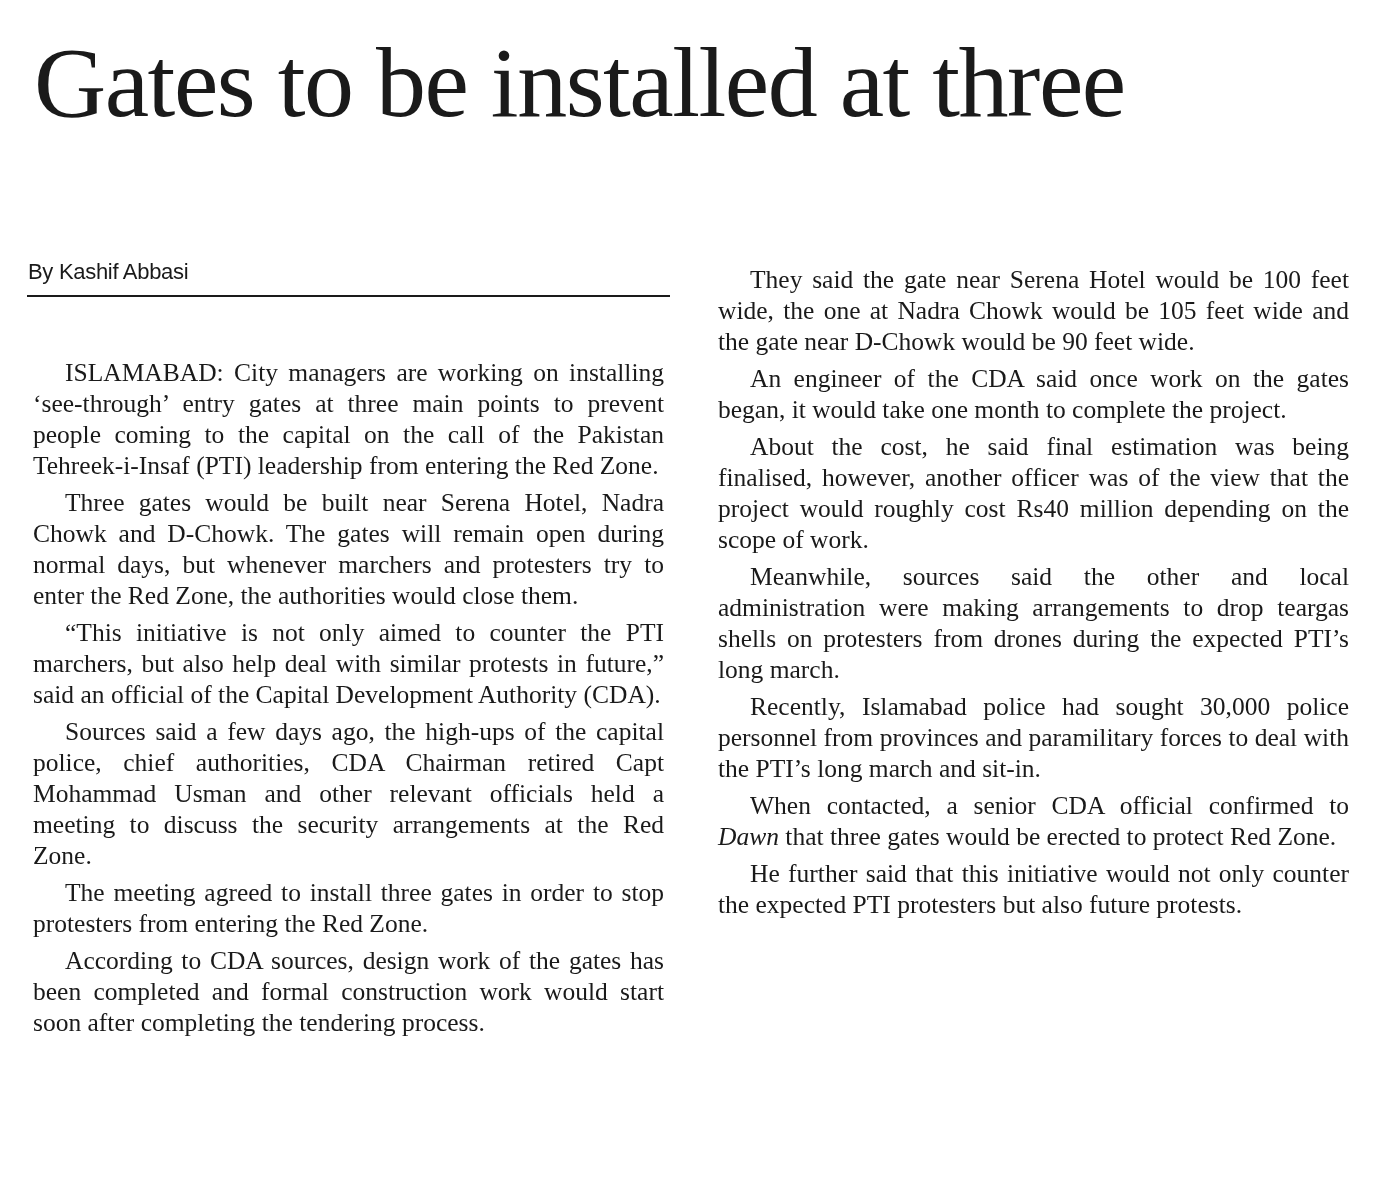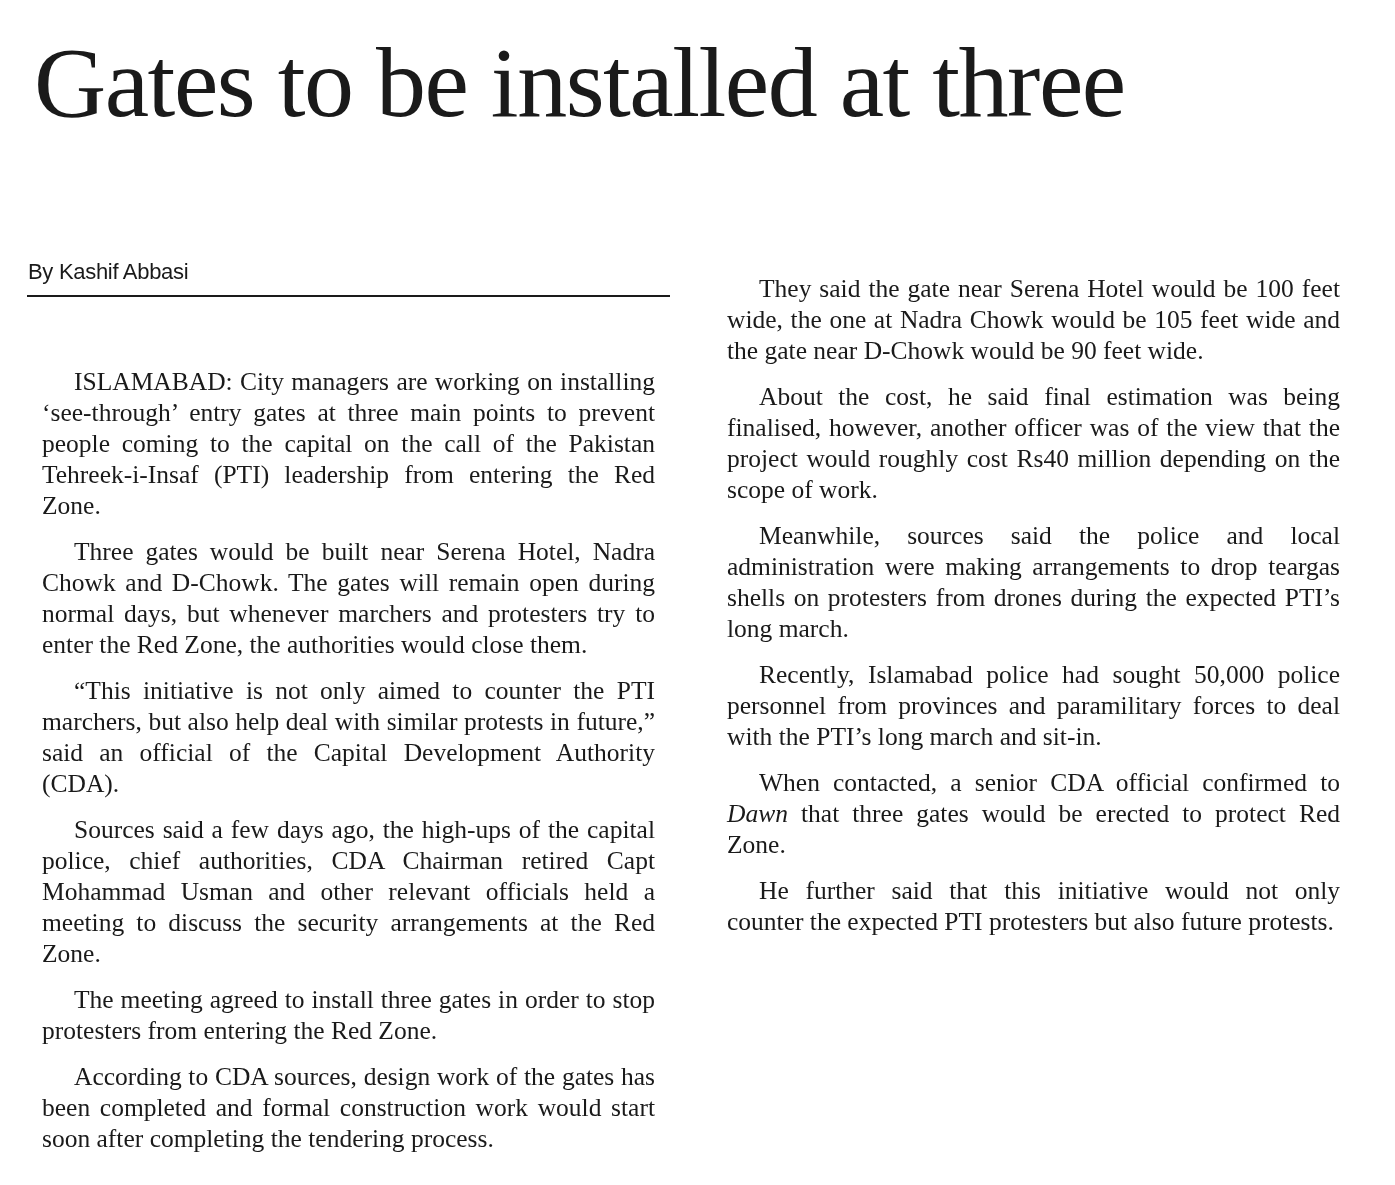--- a/index.html
+++ b/index.html
@@ -59,21 +59,21 @@
       left: 27px;
       top: 351px;
       width: 643px;
     }
     .col-right {
       left: 712px;
       top: 258px;
       width: 643px;
     }
     .column p {
-      margin: 15px;
+      margin: 6px;
       text-indent: 32px;
     }
     .column em { }
   </style>
 </head>
 <body>
 
 <h1 class="headline">
   <span>Gates to be installed at three</span>
 </h1>
@@ -85,18 +85,19 @@
   <p>ISLAMABAD: City managers are working on installing ‘see-through’ entry gates at three main points to prevent people coming to the cap­ital on the call of the Pakistan Tehreek-i-Insaf (PTI) leadership from entering the Red Zone.</p>
   <p>Three gates would be built near Serena Hotel, Nadra Chowk and D-Chowk. The gates will remain open during normal days, but whenever marchers and protesters try to enter the Red Zone, the authorities would close them.</p>
   <p>“This initiative is not only aimed to counter the PTI marchers, but also help deal with similar protests in future,” said an official of the Capital Development Authority (CDA).</p>
   <p>Sources said a few days ago, the high-ups of the capital police, chief authorities, CDA Chairman retired Capt Mohammad Usman and other relevant officials held a meeting to discuss the security arrangements at the Red Zone.</p>
   <p>The meeting agreed to install three gates in order to stop protesters from entering the Red Zone.</p>
   <p>According to CDA sources, design work of the gates has been completed and formal construc­tion work would start soon after completing the tendering process.</p>
 </div>
 
 <div class="column col-right">
   <p>They said the gate near Serena Hotel would be 100 feet wide, the one at Nadra Chowk would be 105 feet wide and the gate near D-Chowk would be 90 feet wide.</p>
+  <p>An engineer of the CDA said once work on the gates began, it would take one month to com­plete the project.</p>
   <p>About the cost, he said final estimation was being finalised, however, another officer was of the view that the project would roughly cost Rs40 million depending on the scope of work.</p>
-  <p>Meanwhile, sources said the police and local administration were making arrangements to drop teargas shells on protesters from drones during the expected PTI’s long march.</p>
-  <p>Recently, Islamabad police had sought 50,000 police personnel from provinces and parami­litary forces to deal with the PTI’s long march and sit-in.</p>
+  <p>Meanwhile, sources said the other and local administration were making arrangements to drop teargas shells on protesters from drones during the expected PTI’s long march.</p>
+  <p>Recently, Islamabad police had sought 30,000 police personnel from provinces and parami­litary forces to deal with the PTI’s long march and sit-in.</p>
   <p><span>When contacted, a senior CDA official con­firmed to </span><em>Dawn</em><span> that three gates would be erected to protect Red Zone.</span></p>
   <p>He further said that this initiative would not only counter the expected PTI protesters but also future protests.</p>
 </div>
 
 </body></html>

